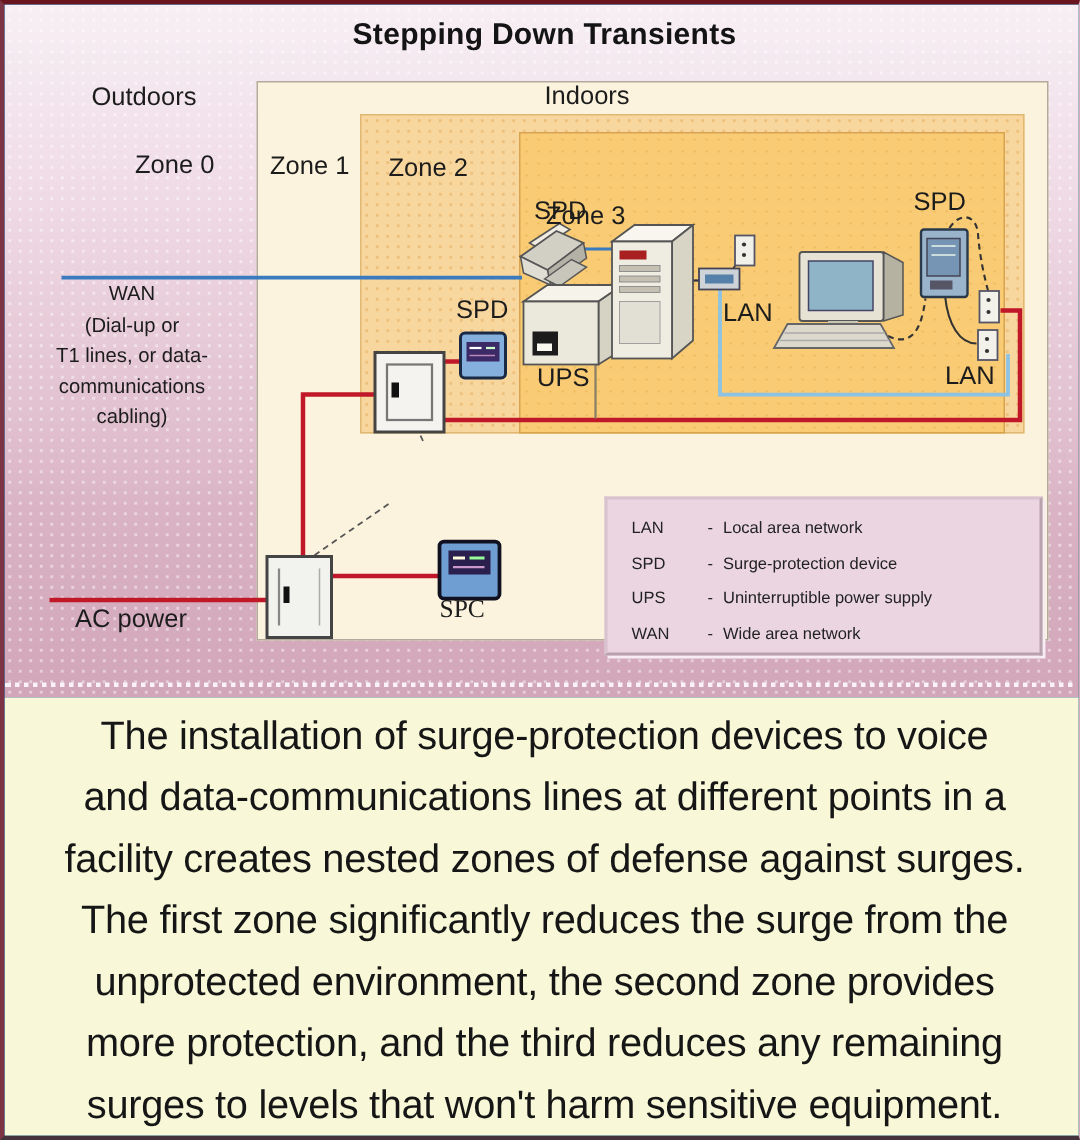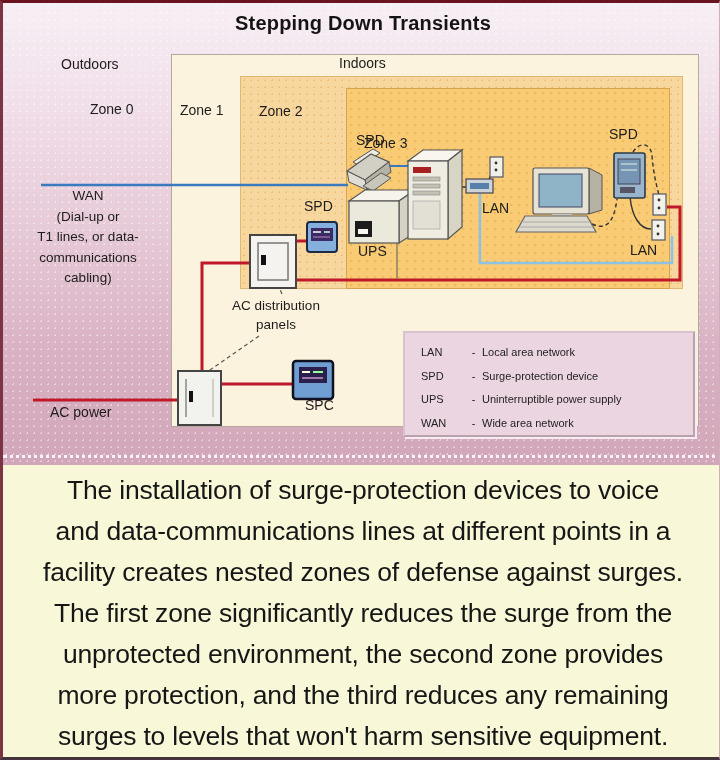--- a/index.html
+++ b/index.html
@@ -41,21 +41,21 @@
   }
   .zone3{
     position:absolute; left:343px; top:85px; width:324px; height:201px;
     background-color:#f8cb74;
     background-image:radial-gradient(#eeb95c 1px, transparent 1px);
     background-size:8px 8px;
     border:1px solid #d8a34e; box-sizing:border-box;
   }
   .overlay{position:absolute; left:0; top:0; width:720px; height:462px;}
   .lbl{
-    position:absolute; font-size:14px; color:#1c1c1c; white-space:nowrap;
+    position:absolute; font-size:17px; color:#1c1c1c; white-space:nowrap;
     line-height:15px;
   }
   .wan-block{
     position:absolute; left:10px; top:183px; width:150px; text-align:center;
   }
   .wan-block div{font-size:13.5px; line-height:20.5px; color:#1c1c1c; white-space:nowrap;}
   .acpanels{
     position:absolute; left:205px; top:293px; width:136px; text-align:center;
   }
   .acpanels div{font-size:13.5px; line-height:19px; color:#1c1c1c;}
@@ -207,21 +207,21 @@
         <circle cx="656" cy="205" r="1.4" fill="#333"></circle>
       </g>
       <g>
         <rect x="649" y="217" width="13" height="20" fill="#f2f1ea" stroke="#556" stroke-width="1.2"></rect>
         <circle cx="655" cy="223" r="1.4" fill="#333"></circle>
         <circle cx="655" cy="231" r="1.4" fill="#333"></circle>
       </g>
     </svg>
 
     <div class="lbl" style="left:58px; top:54px;">Outdoors</div>
-    <div class="lbl" style="left:336px; top:53px;">Indoors</div>
+    <div class="lbl" style="left:360px; top:53px;">Indoors</div>
 
     <div class="lbl" style="left:87px;  top:99px;">Zone 0</div>
     <div class="lbl" style="left:177px; top:100px;">Zone 1</div>
     <div class="lbl" style="left:256px; top:101px;">Zone 2</div>
     <div class="lbl" style="left:361px; top:96px;margin-top:37px;">Zone 3</div>
 
     <div class="wan-block">
       <div>WAN</div>
       <div>(Dial-up or</div>
       <div>T1 lines, or data-</div>
@@ -229,27 +229,23 @@
       <div>cabling)</div>
     </div>
 
     <div class="lbl" style="left:301px; top:196px;">SPD</div>
     <div class="lbl" style="left:353px; top:130px;">SPD</div>
     <div class="lbl" style="left:355px; top:241px;">UPS</div>
     <div class="lbl" style="left:479px; top:198px;">LAN</div>
     <div class="lbl" style="left:606px; top:124px;">SPD</div>
     <div class="lbl" style="left:627px; top:240px;">LAN</div>
 
-    <div class="acpanels">
-      <div>AC distribution</div>
-      <div>panels</div>
-    </div>
 
     <div class="lbl" style="left:47px; top:402px;">AC power</div>
-    <div class="lbl" style="left:302px; top:395px;">SPC</div>
+    <div class="lbl" style="left:290px; top:395px;font-family:Liberation Serif, serif;">SPC</div>
 
     <div class="legend">
       <div class="legend-row">
         <span class="abbr">LAN</span><span class="dash">-</span><span>Local area network</span>
       </div>
       <div class="legend-row">
         <span class="abbr">SPD</span><span class="dash">-</span><span>Surge-protection device</span>
       </div>
       <div class="legend-row">
         <span class="abbr">UPS</span><span class="dash">-</span><span>Uninterruptible power supply</span>

